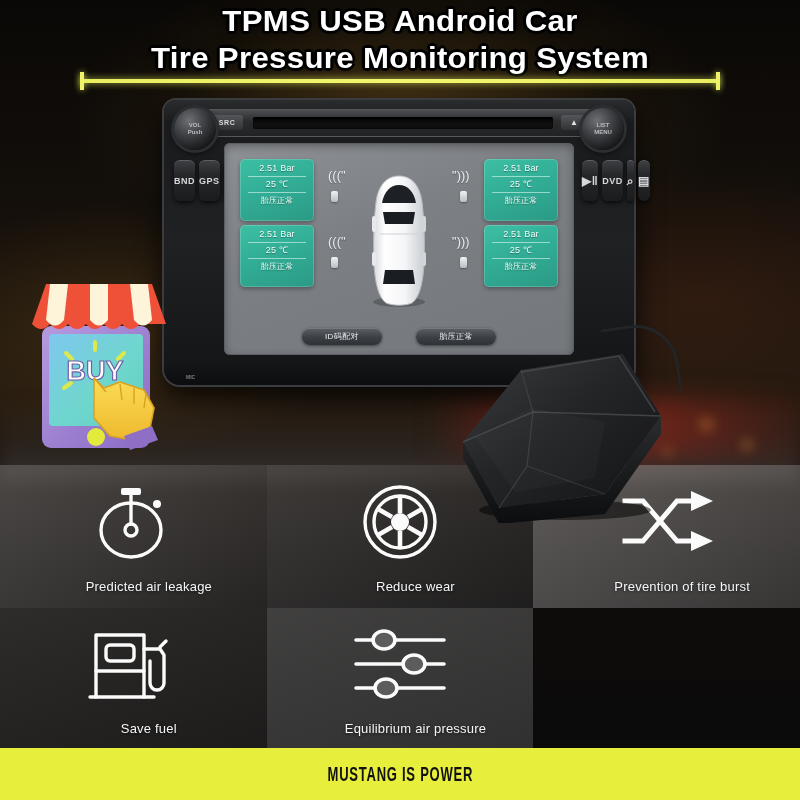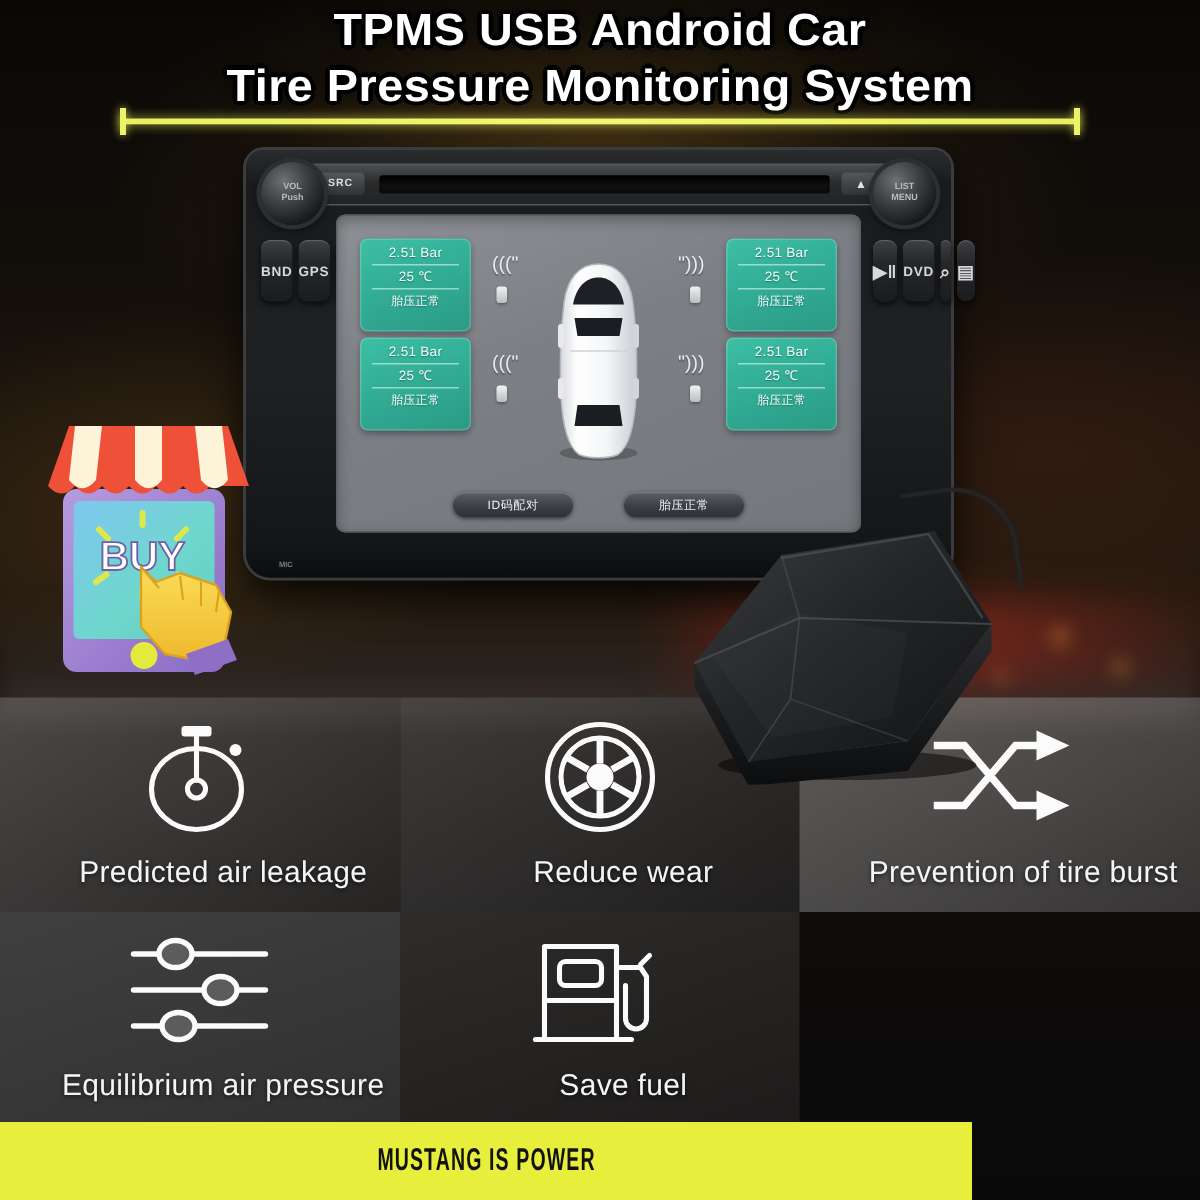--- a/index.html
+++ b/index.html
@@ -273,31 +273,31 @@
   .fcell.f { background: linear-gradient(160deg, rgba(125,125,125,.46), rgba(85,85,85,.50)); }
   .ficon {
     flex: 1;
     display: flex;
     align-items: center;
     justify-content: center;
     width: 100%;
   }
   .flabel {
     color: #f4f5f6;
-    font-size: 20px;
+    font-size: 13px;
     letter-spacing: .2px;
     text-shadow: 0 1px 3px rgba(0,0,0,.6);
     white-space: nowrap;
     margin-left: 31px;
   }
 
   
   .footer {
     position: absolute;
-    left: 0; bottom: 0; width: 648px; height: 52px;
+    left: 0; bottom: 0; width: 800px; height: 52px;
     background: #e8ee3c;
     z-index: 8;
     display: flex; align-items: center; justify-content: center;
   }
   .footer-text {
     color: #121210;
     font-size: 21px;
     font-weight: bold;
     letter-spacing: 1.2px;
     transform: scaleX(.62);
@@ -535,46 +535,46 @@
           <path d="M8 18 L26 18 L60 58 L78 58"></path>
           <path d="M8 58 L26 58 L60 18 L78 18"></path>
           <polygon points="74,8 96,18 74,28" fill="#fbfbfb" stroke="none"></polygon>
           <polygon points="74,48 96,58 74,68" fill="#fbfbfb" stroke="none"></polygon>
         </svg>
       </div>
       <div class="flabel">Prevention of tire burst</div>
     </div>
 
 
+    <div class="fcell e">
+      <div class="ficon">
+        <svg width="94" height="86" viewBox="0 0 94 86" fill="none" stroke="#fbfbfb" stroke-width="3.4" stroke-linecap="round" stroke-linejoin="round">
+          <path d="M10 76 L10 14 L58 14 L58 76"></path>
+          <line x1="4" y1="76" x2="68" y2="76"></line>
+          <rect x="20" y="24" width="28" height="16" rx="4"></rect>
+          <line x1="10" y1="50" x2="58" y2="50"></line>
+          <path d="M58 28 L74 28 L78 34 L78 62 a7 7 0 0 1 -14 0 L64 40"></path>
+          <path d="M74 26 L80 20"></path>
+        </svg>
+      </div>
+      <div class="flabel">Save fuel</div>
+    </div>
+
     <div class="fcell f">
       <div class="ficon">
         <svg width="96" height="76" viewBox="0 0 96 76" fill="none" stroke="#fbfbfb" stroke-width="3.6" stroke-linecap="round">
           <line x1="4" y1="14" x2="92" y2="14"></line>
           <line x1="4" y1="38" x2="92" y2="38"></line>
           <line x1="4" y1="62" x2="92" y2="62"></line>
           <ellipse cx="32" cy="14" rx="11" ry="9" fill="#5c5c5c"></ellipse>
           <ellipse cx="62" cy="38" rx="11" ry="9" fill="#5c5c5c"></ellipse>
           <ellipse cx="34" cy="62" rx="11" ry="9" fill="#5c5c5c"></ellipse>
         </svg>
       </div>
       <div class="flabel">Equilibrium air pressure</div>
     </div>
-
-    <div class="fcell e">
-      <div class="ficon">
-        <svg width="94" height="86" viewBox="0 0 94 86" fill="none" stroke="#fbfbfb" stroke-width="3.4" stroke-linecap="round" stroke-linejoin="round">
-          <path d="M10 76 L10 14 L58 14 L58 76"></path>
-          <line x1="4" y1="76" x2="68" y2="76"></line>
-          <rect x="20" y="24" width="28" height="16" rx="4"></rect>
-          <line x1="10" y1="50" x2="58" y2="50"></line>
-          <path d="M58 28 L74 28 L78 34 L78 62 a7 7 0 0 1 -14 0 L64 40"></path>
-          <path d="M74 26 L80 20"></path>
-        </svg>
-      </div>
-      <div class="flabel">Save fuel</div>
-    </div>
   </div>
 
   <div class="footer">
     <div class="footer-text">MUSTANG IS POWER</div>
   </div>
 
 </div>
 
 </body></html>

